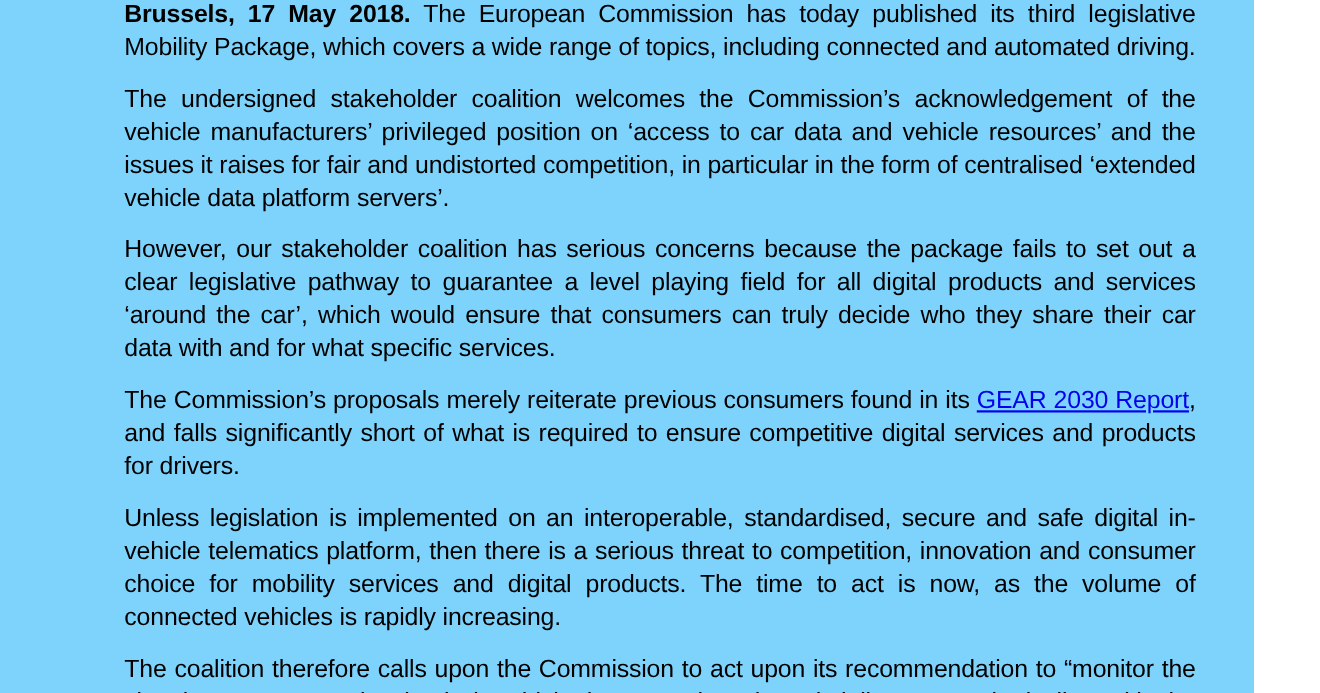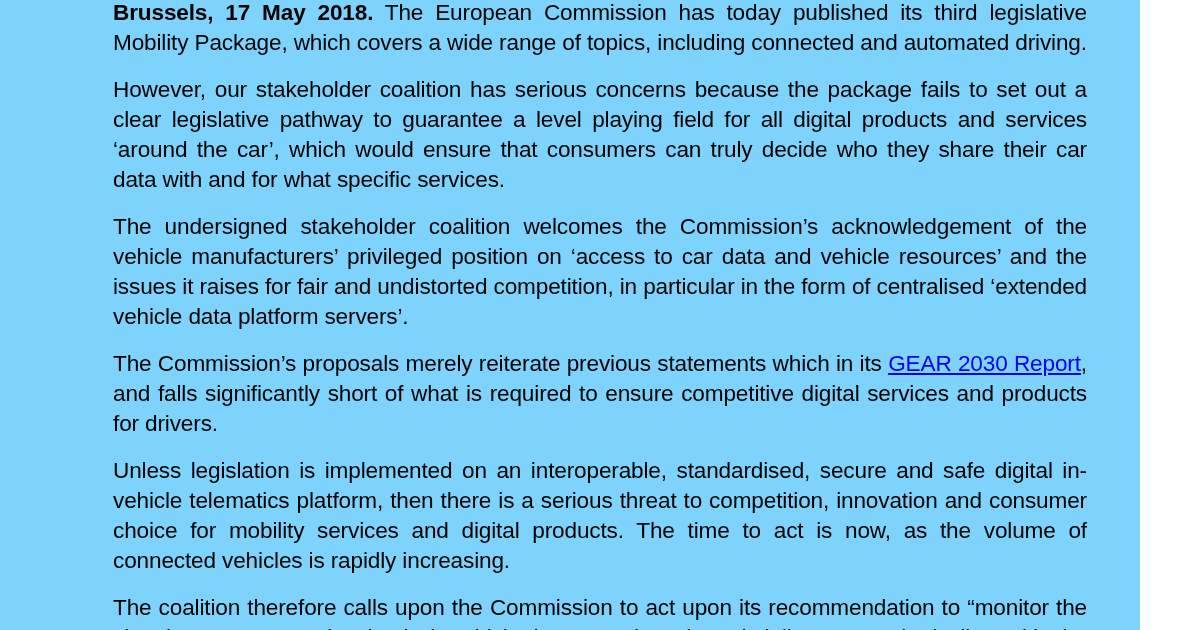--- a/index.html
+++ b/index.html
@@ -64,25 +64,25 @@
 </style>
 </head>
 <body>
 
 <div id="page">
 
   <div id="text-column">
 
     <p class="para first"><span class="lead">Brussels, 17 May 2018.</span><span> The European Commission has today published its third legislative Mobility Package, which covers a wide range of topics, including connected and automated driving.</span></p>
 
+    <p class="para">The undersigned stakeholder coalition welcomes the Commission’s acknowledgement of the vehicle manufacturers’ privileged position on ‘access to car data and vehicle resources’ and the issues it raises for fair and undistorted competition, in particular in the form of centralised ‘extended vehicle data platform servers’.</p>
+
     <p class="para">However, our stakeholder coalition has serious concerns because the package fails to set out a clear legislative pathway to guarantee a level playing field for all digital products and services ‘around the car’, which would ensure that consumers can truly decide who they share their car data with and for what specific services.</p>
 
-    <p class="para">The undersigned stakeholder coalition welcomes the Commission’s acknowledgement of the vehicle manufacturers’ privileged position on ‘access to car data and vehicle resources’ and the issues it raises for fair and undistorted competition, in particular in the form of centralised ‘extended vehicle data platform servers’.</p>
-
-    <p class="para"><span>The Commission’s proposals merely reiterate previous statements which in its </span><a class="doclink" href="#">GEAR 2030 Report</a><span>, and falls significantly short of what is required to ensure competitive digital services and products for drivers.</span></p>
+    <p class="para"><span>The Commission’s proposals merely reiterate previous consumers found in its </span><a class="doclink" href="#">GEAR 2030 Report</a><span>, and falls significantly short of what is required to ensure competitive digital services and products for drivers.</span></p>
 
     <p class="para">Unless legislation is implemented on an interoperable, standardised, secure and safe digital in-vehicle telematics platform, then there is a serious threat to competition, innovation and consumer choice for mobility services and digital products. The time to act is now, as the volume of connected vehicles is rapidly increasing.</p>
 
     <p class="para">The coalition therefore calls upon the Commission to act upon its recommendation to “monitor the situation on an ongoing basis in which data are shared” and deliver, urgently, in line with the Parliament’s</p>
 
   </div>
 
 </div>
 
 </body></html>

